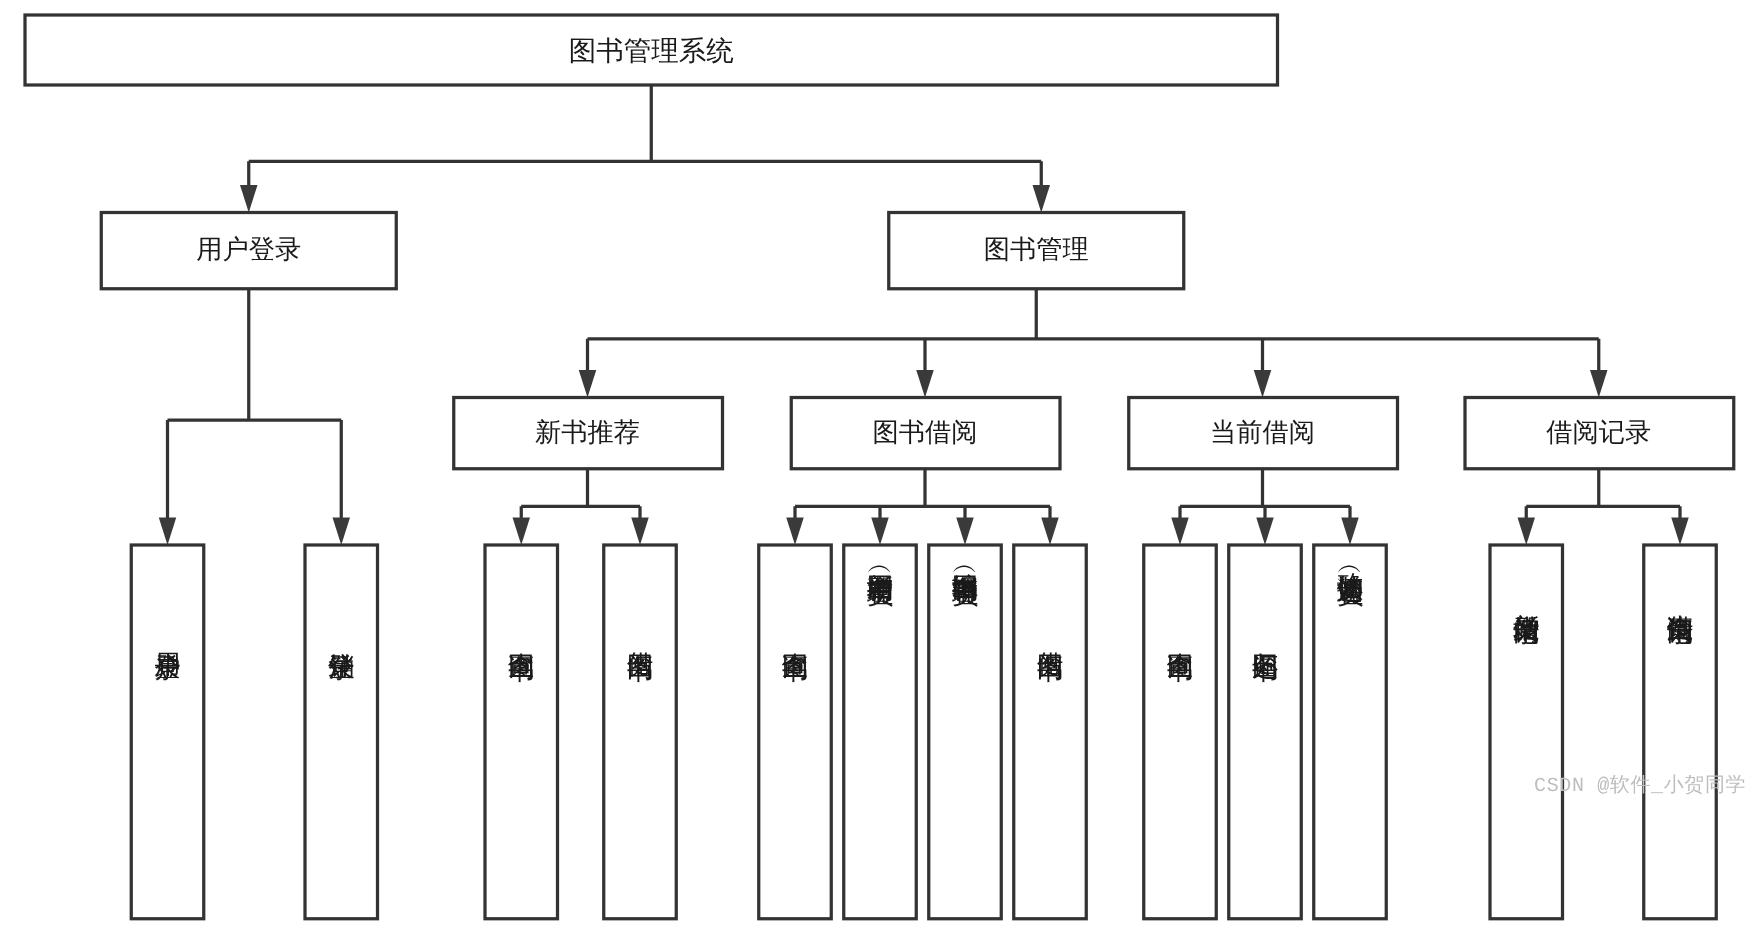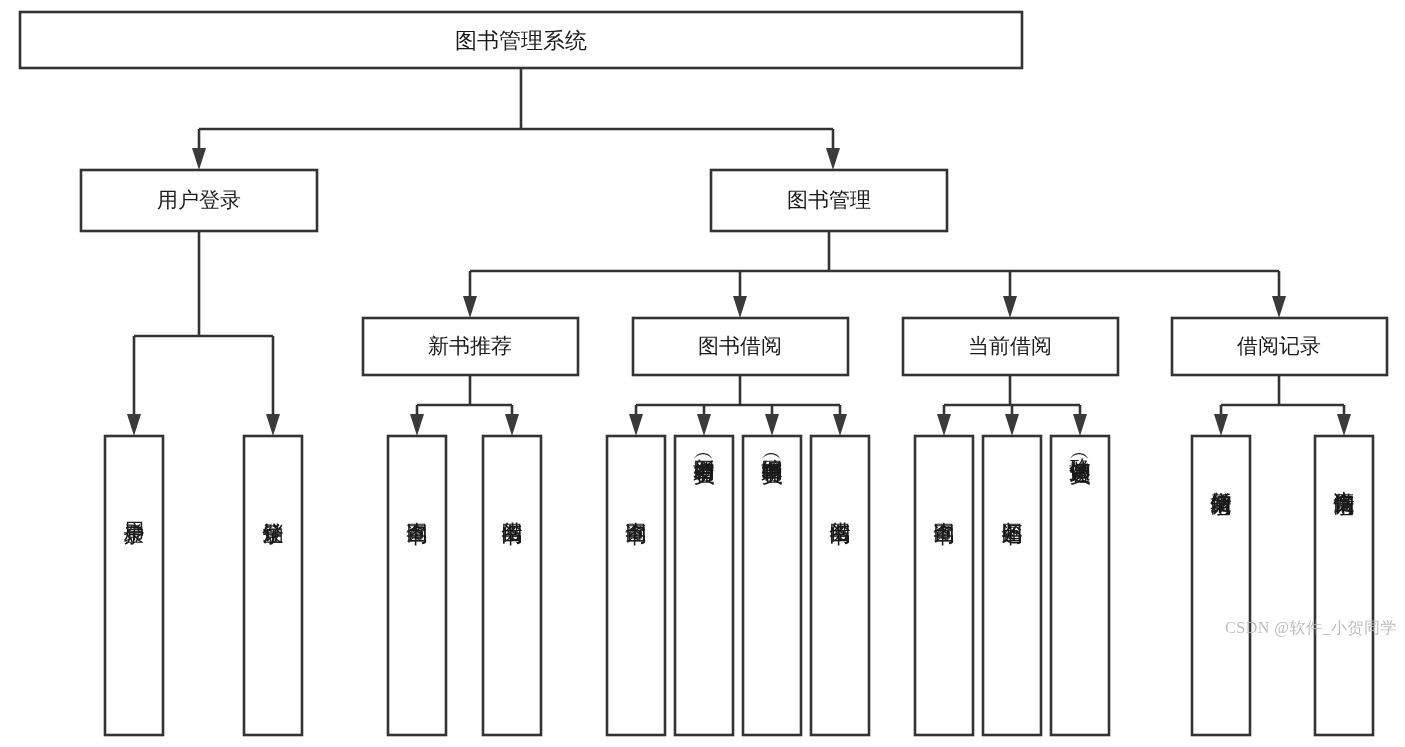--- a/index.html
+++ b/index.html
@@ -60,21 +60,21 @@
     writing-mode: vertical-rl;
     glyph-orientation-vertical: 0;
     letter-spacing: 1px;
   }
   .watermark {
     position: absolute;
     right: 8px;
     bottom: 6px;
     color: #bdbdbd;
     font-size: 16px;
-    font-family: Liberation Serif, serif;
+    font-family: Liberation Mono, monospace;
     white-space: nowrap;
     user-select: none;
     letter-spacing: 0.5px;
   }
 </style>
 </head>
 <body>
 
 <div id="diagram-root">
   <svg class="flow" viewBox="0 0 1405 747" xmlns="http://www.w3.org/2000/svg">

